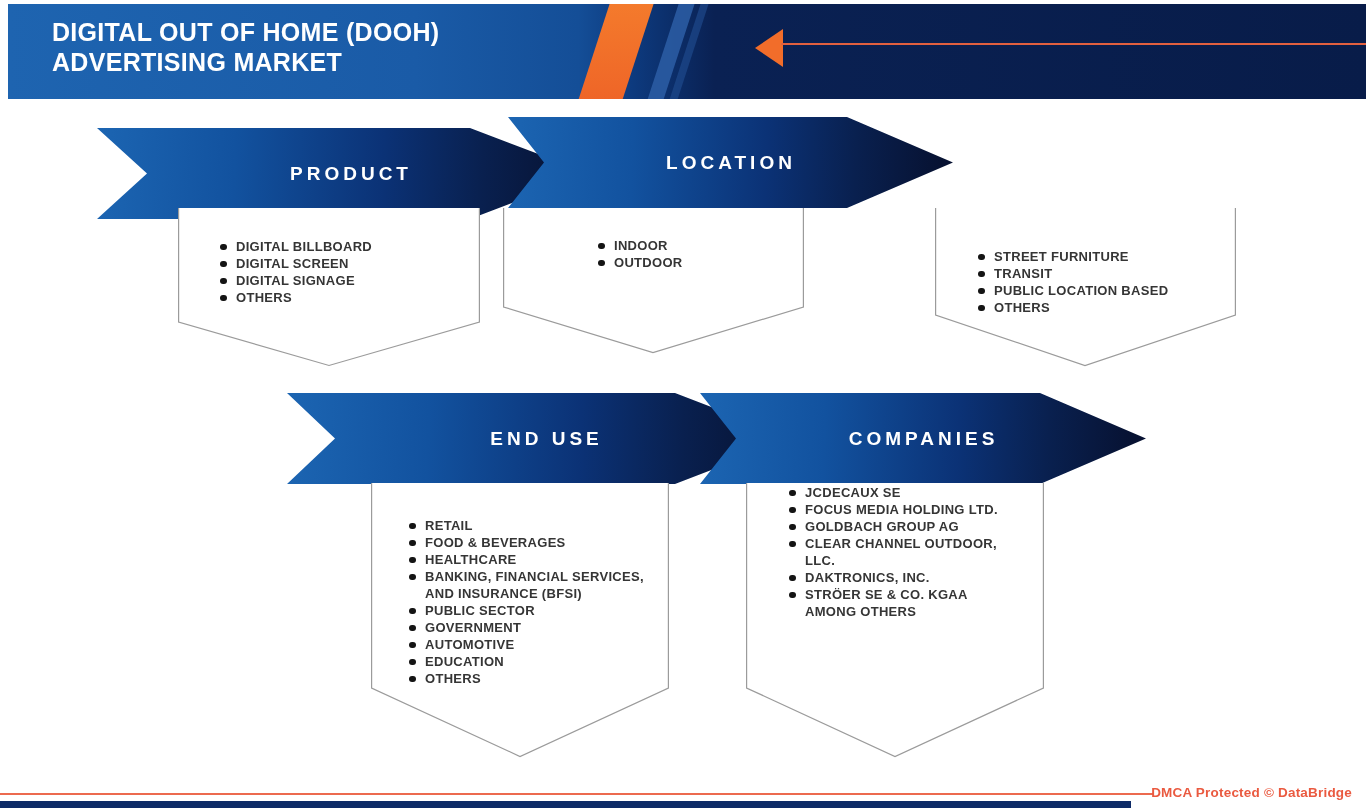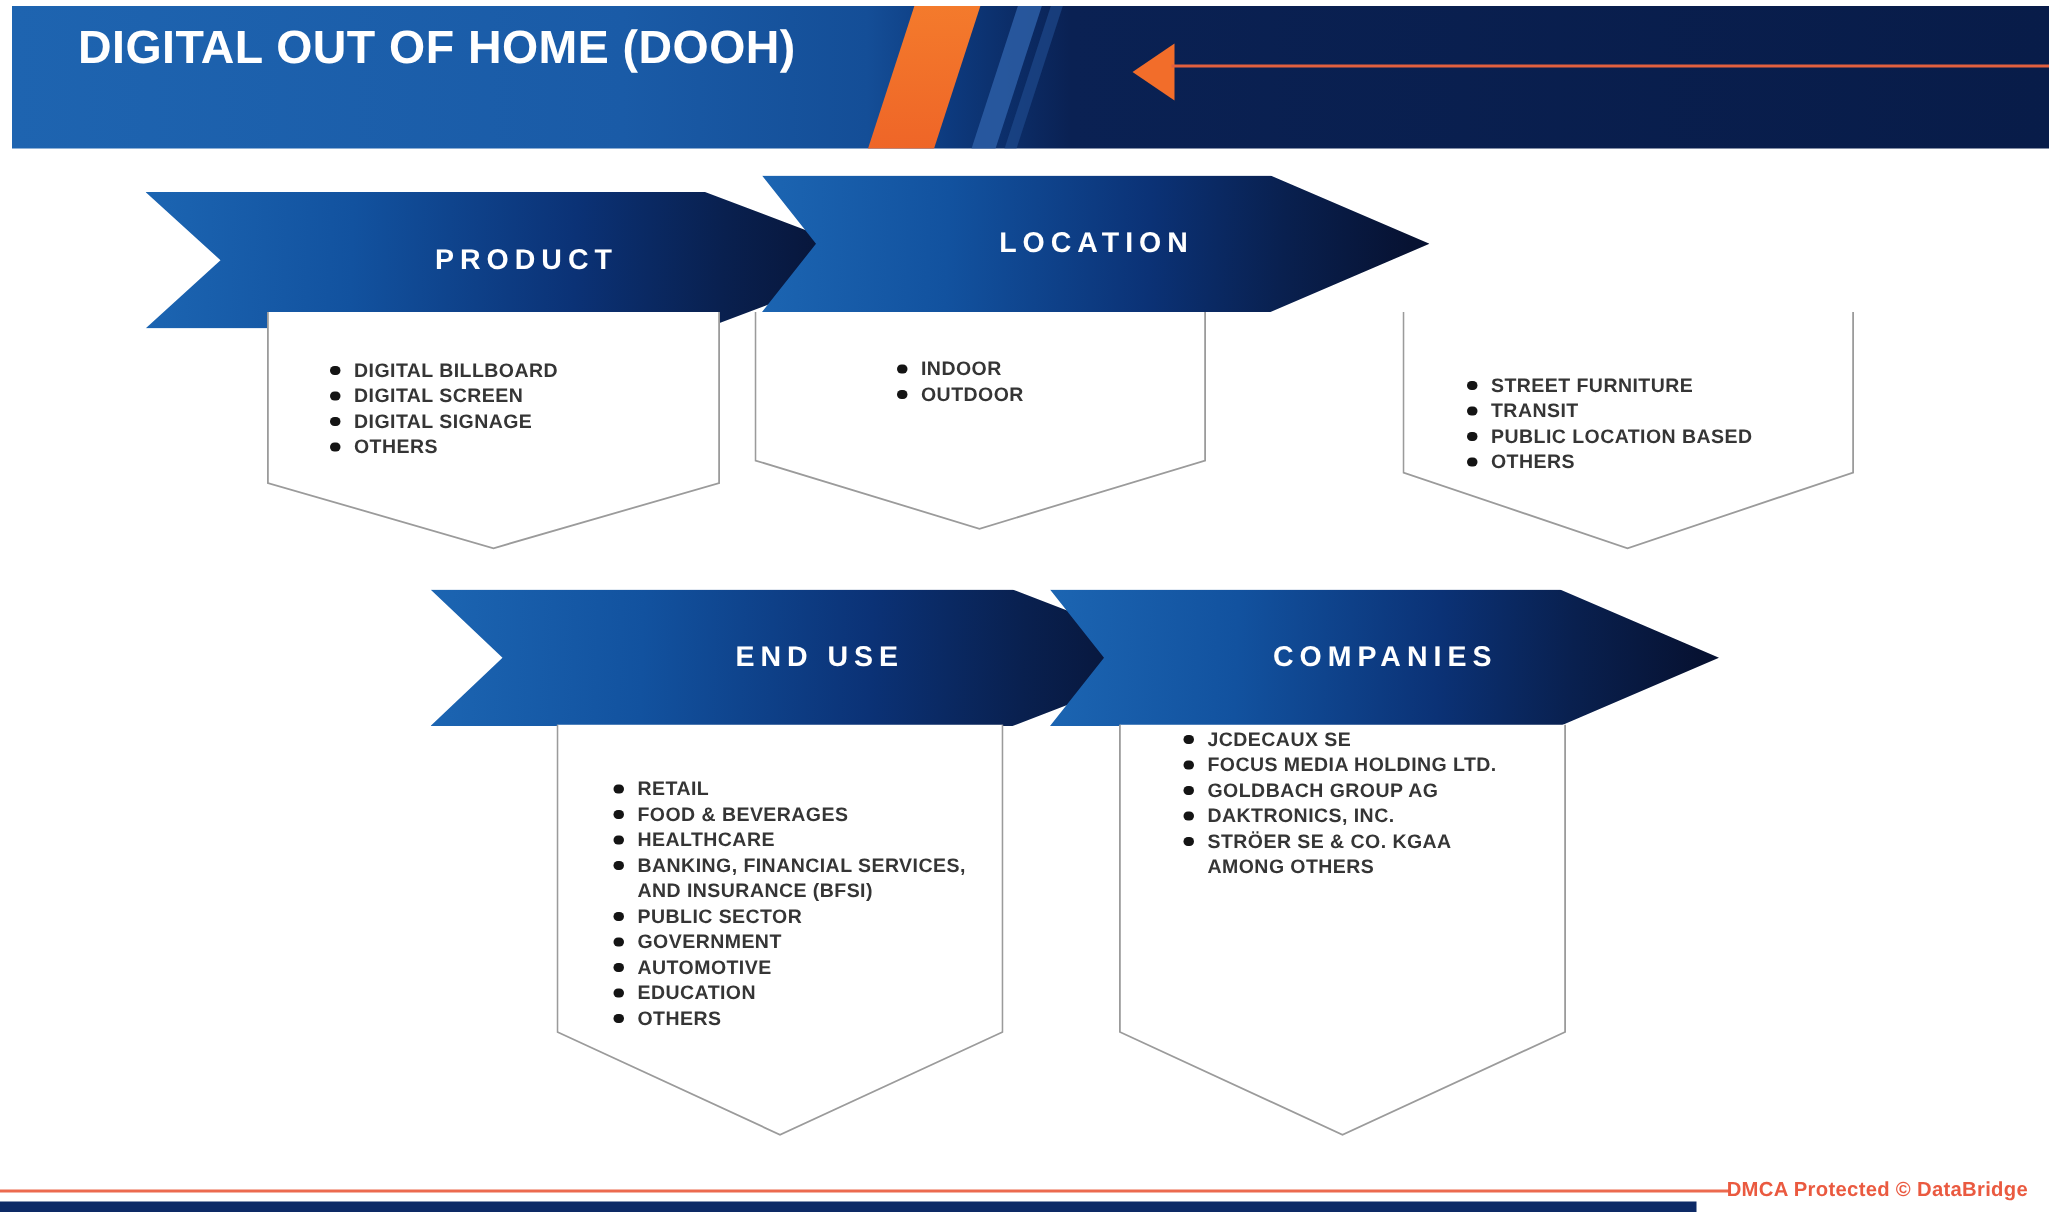--- a/index.html
+++ b/index.html
@@ -19,21 +19,21 @@
   }
   .hdr-stripe-blue{
     position:absolute;left:654px;top:-4px;width:16px;height:110px;
     background:#2d5ea6;opacity:.85;transform:skewX(-18deg);
   }
   .hdr-stripe-blue2{
     position:absolute;left:676px;top:-4px;width:8px;height:110px;
     background:#224e92;opacity:.6;transform:skewX(-18deg);
   }
   .hdr-title{
-    position:absolute;left:44px;top:13px;color:#ffffff;font-size:31px;line-height:30px;
+    position:absolute;left:44px;top:13px;color:#ffffff;font-size:25px;line-height:30px;
     font-weight:800;letter-spacing:.3px;
   }
   .hdr-arrow-head{
     position:absolute;left:747px;top:25px;width:0;height:0;
     border-top:19px solid transparent;border-bottom:19px solid transparent;
     border-right:28px solid #f26d2a;
   }
   .hdr-arrow-line{
     position:absolute;left:773px;top:39px;right:0;height:2px;background:#e2603f;
   }
@@ -65,20 +65,21 @@
 <body>
 
 <div class="stage">
 
   <div class="header">
     <div class="hdr-stripe-orange"></div>
     <div class="hdr-stripe-blue"></div>
     <div class="hdr-stripe-blue2"></div>
     <div class="hdr-title">
       <div>DIGITAL OUT OF HOME (DOOH)</div>
+      <div>ADVERTISING MARKET</div>
     </div>
     <div class="hdr-arrow-head"></div>
     <div class="hdr-arrow-line"></div>
   </div>
 
   <div class="banner" style="left:97px;top:128px;width:408px;padding-left:50px;padding-right:35px;
               clip-path:polygon(0 0,373px 0,100% 50%,373px 100%,0 100%,50px 50%);">
     <span class="lbl">PRODUCT</span>
   </div>
   <svg class="pbox" style="left:178px;top:208px;" width="302" height="159" viewBox="0 0 302 159">
@@ -136,20 +137,21 @@
               clip-path:polygon(0 0,340px 0,100% 50%,340px 100%,0 100%,36px 50%);">
     <span class="lbl">COMPANIES</span>
   </div>
   <svg class="pbox" style="left:746px;top:483px;" width="298" height="275" viewBox="0 0 298 275">
     <path d="M0.6,0 L0.6,205 L149,273.5 L297.4,205 L297.4,0"></path>
   </svg>
   <ul class="seg-list" style="left:788px;top:484px;width:215px;">
       <li>JCDECAUX SE</li>
       <li>FOCUS MEDIA HOLDING LTD.</li>
       <li>GOLDBACH GROUP AG</li>
+      <li>CLEAR CHANNEL OUTDOOR, LLC.</li>
       <li>DAKTRONICS, INC.</li>
       <li>STRÖER SE &amp; CO. KGAA AMONG OTHERS</li>
     </ul>
 
   <div class="dmca-line"></div>
   <div class="dmca-text">DMCA Protected © DataBridge</div>
   <div class="bottom-bar"></div>
 
 </div>
 

